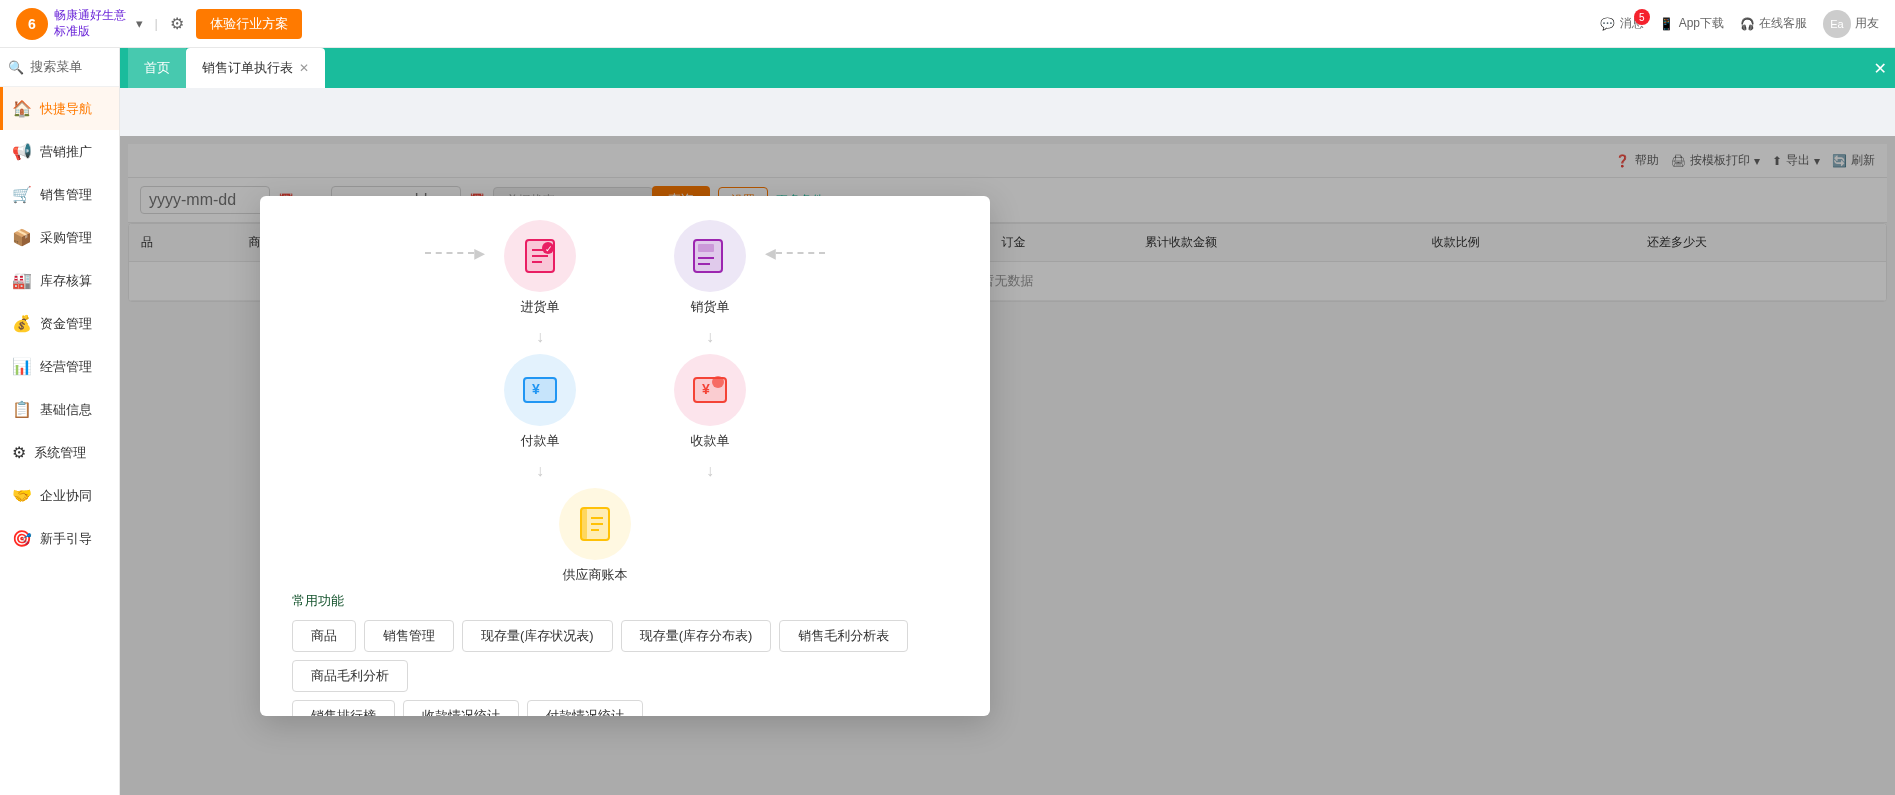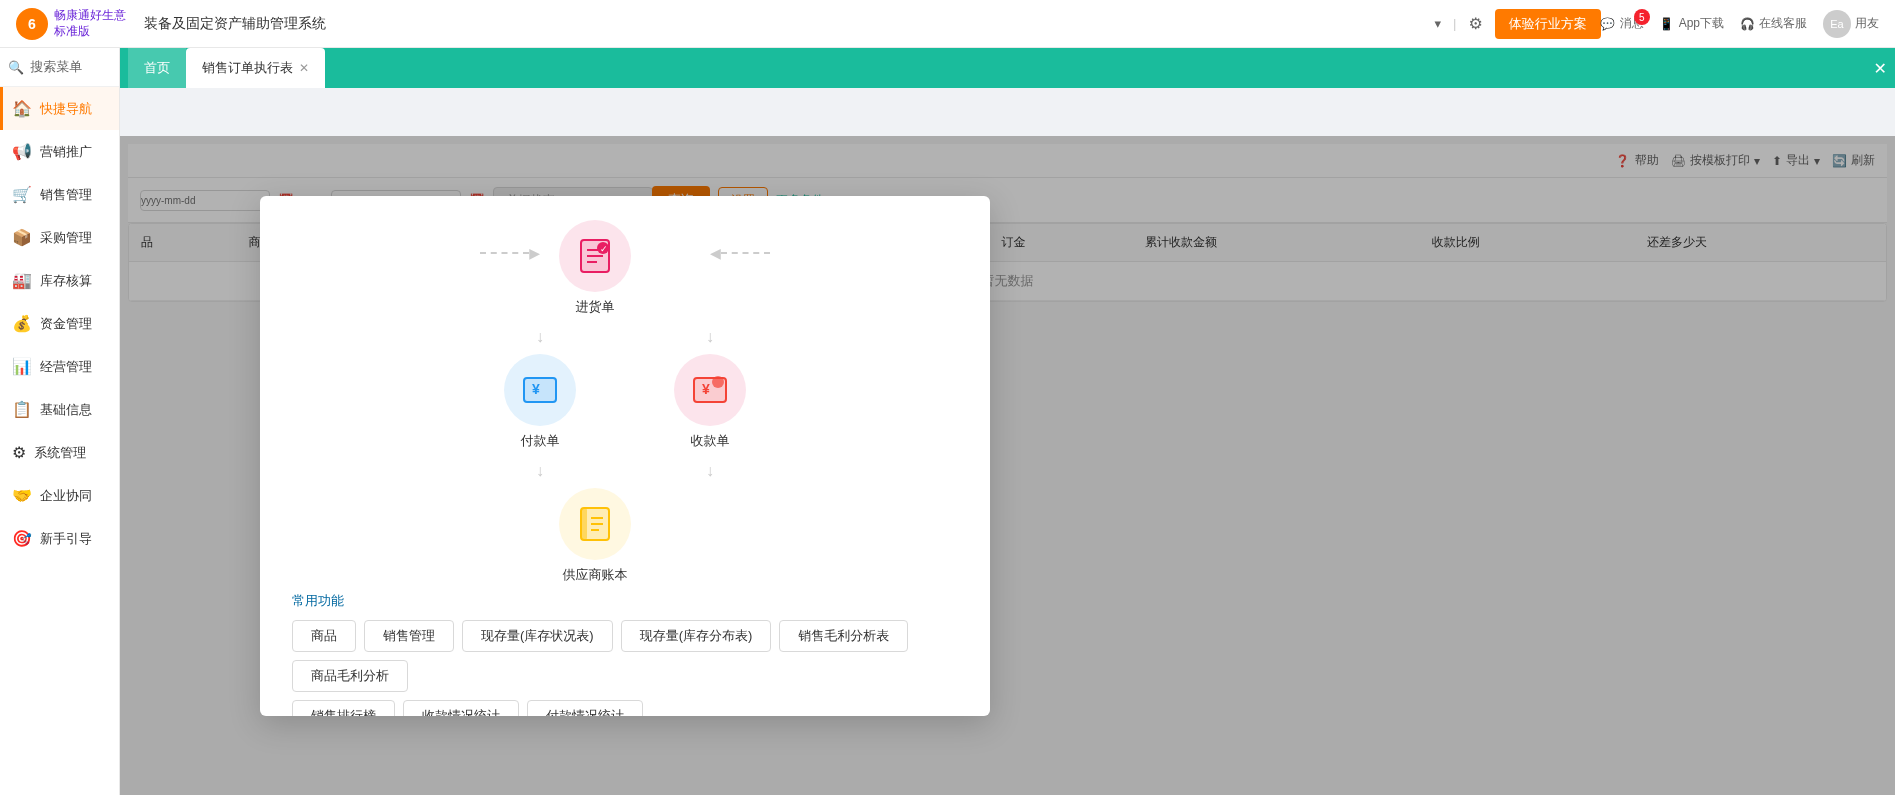--- a/index.html
+++ b/index.html
@@ -167,22 +167,22 @@
       border: 1px solid #d9d9d9;
       border-radius: 4px;
       padding: 4px 8px;
       font-size: 12px;
       color: #999;
       width: 180px;
     }
     .date-input {
       border: 1px solid #d9d9d9;
       border-radius: 4px;
-      padding: 4px 0;
-      font-size: 10px;
+      padding: 4px 8px;
+      font-size: 16px;
       color: #999;
       width: 130px;
     }
     .search-btn {
       background: #ff7a00;
       color: #fff;
       border: none;
       padding: 5px 16px;
       border-radius: 4px;
       cursor: pointer;
@@ -267,21 +267,21 @@
       margin-top: 6px;
     }
     .arrow-down {
       color: #ccc;
       font-size: 16px;
       margin: 4px 0;
     }
 
     
     .func-section { margin-top: 8px; }
-    .func-title { font-size: 13px; color: #0369a1; margin-bottom: 10px; }
+    .func-title { font-size: 13px; color: #14532d; margin-bottom: 10px; }
     .func-buttons { display: flex; flex-wrap: wrap; gap: 8px; }
     .func-btn {
       border: 1px solid #d9d9d9;
       background: #fff;
       color: #333;
       padding: 6px 18px;
       border-radius: 4px;
       cursor: pointer;
       font-size: 13px;
     }
@@ -299,21 +299,20 @@
 <div class="top-header">
   <div class="logo-area">
     <div class="logo-icon">
       <span>6</span>
     </div>
     <div class="logo-text">
       <div>畅康通好生意</div>
       <div>标准版</div>
     </div>
   </div>
-  <span class="app-title">装备及固定资产辅助管理系统</span>
   <span class="header-dropdown">
     <span>▾</span>
   </span>
   <span style="margin: 0 12px; color:#ccc;">|</span>
   <span style="font-size:16px; color:#666; cursor:pointer;">⚙</span>
   <button class="try-btn" style="margin-left:12px;">体验行业方案</button>
 
   <div class="header-actions">
     <div class="header-action-item">
       <span>💬</span>
@@ -489,20 +488,32 @@
                     <line x1="12" y1="26" x2="22" y2="26" stroke="#e91e63" stroke-width="2"></line>
                     <circle cx="28" cy="12" r="6" fill="#e91e63"></circle>
                     <text x="25" y="16" fill="white" font-size="9">✓</text>
                   </svg>
               </div>
               <div class="flow-label">进货单</div>
             </div>
 
             <div style="width:60px;"></div>
 
+            <div class="node-wrapper">
+              <div class="flow-node" style="background:#ede7f6;">
+                <svg width="40" height="40" viewBox="0 0 40 40">
+                    <rect x="4" y="4" width="28" height="32" rx="3" fill="#9c27b0" opacity="0.15"></rect>
+                    <rect x="4" y="4" width="28" height="32" rx="3" fill="none" stroke="#9c27b0" stroke-width="2"></rect>
+                    <rect x="8" y="8" width="16" height="8" rx="1" fill="#9c27b0" opacity="0.3"></rect>
+                    <line x1="8" y1="22" x2="24" y2="22" stroke="#9c27b0" stroke-width="2"></line>
+                    <line x1="8" y1="28" x2="20" y2="28" stroke="#9c27b0" stroke-width="2"></line>
+                  </svg>
+              </div>
+              <div class="flow-label">销货单</div>
+            </div>
 
             <div style="display:flex; align-items:center; padding-bottom:30px; width:60px;">
               <span style="color:#ccc; font-size:14px;">◀</span>
               <div style="flex:1; border-top: 2px dashed #ccc;"></div>
             </div>
 
           </div>
 
           <div style="display:flex; align-items:flex-start; justify-content:center; margin-bottom:4px;">
             <div style="width:110px;"></div>

